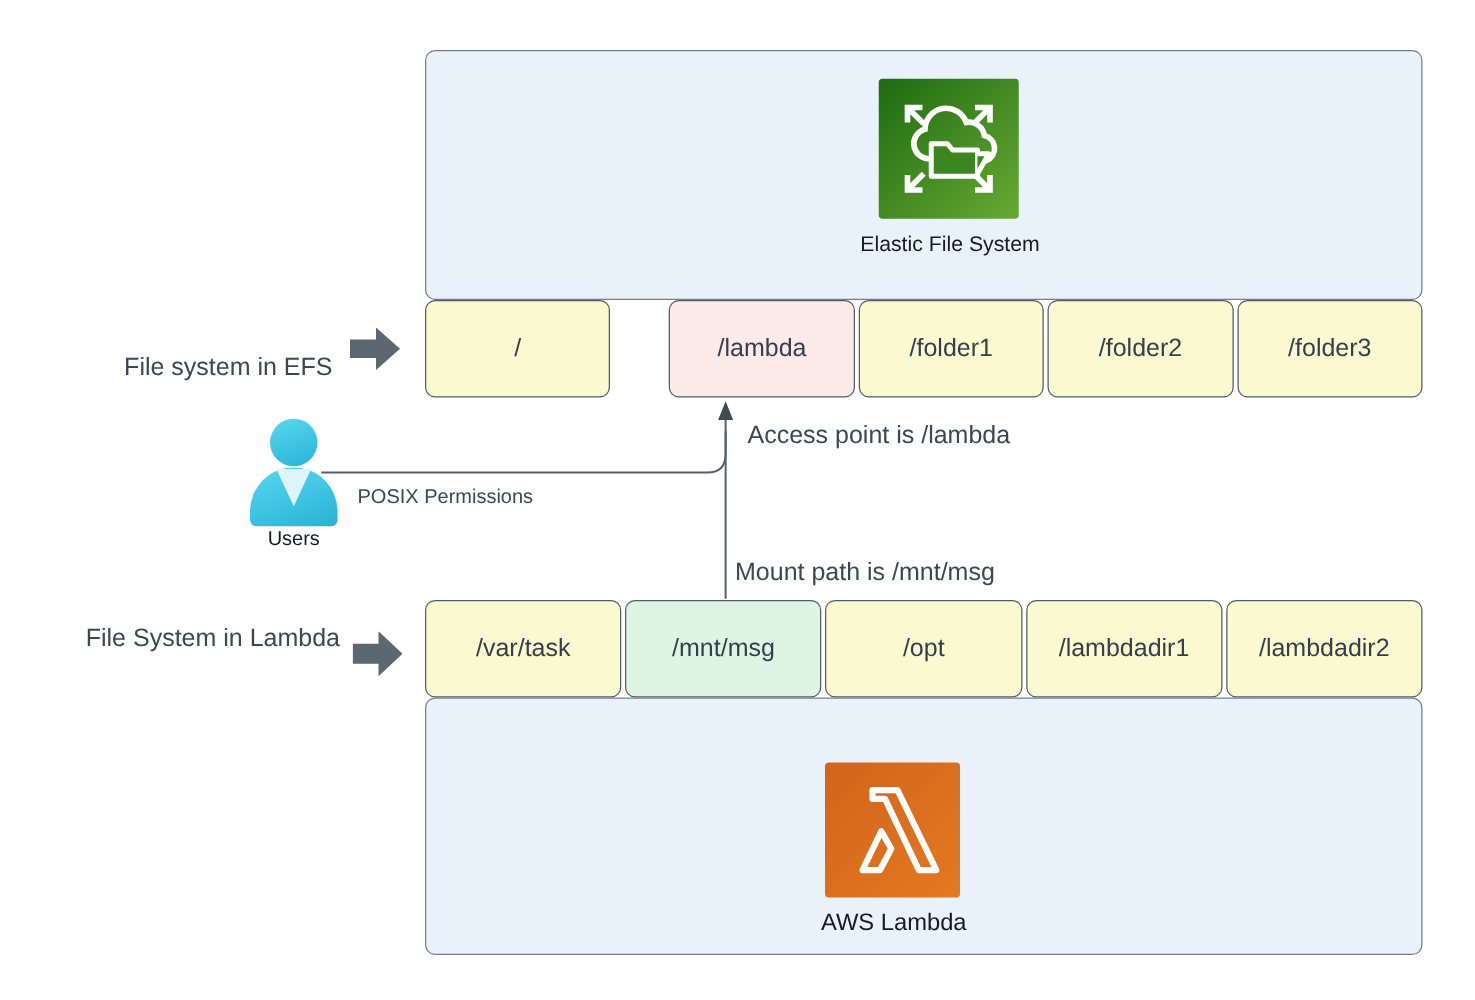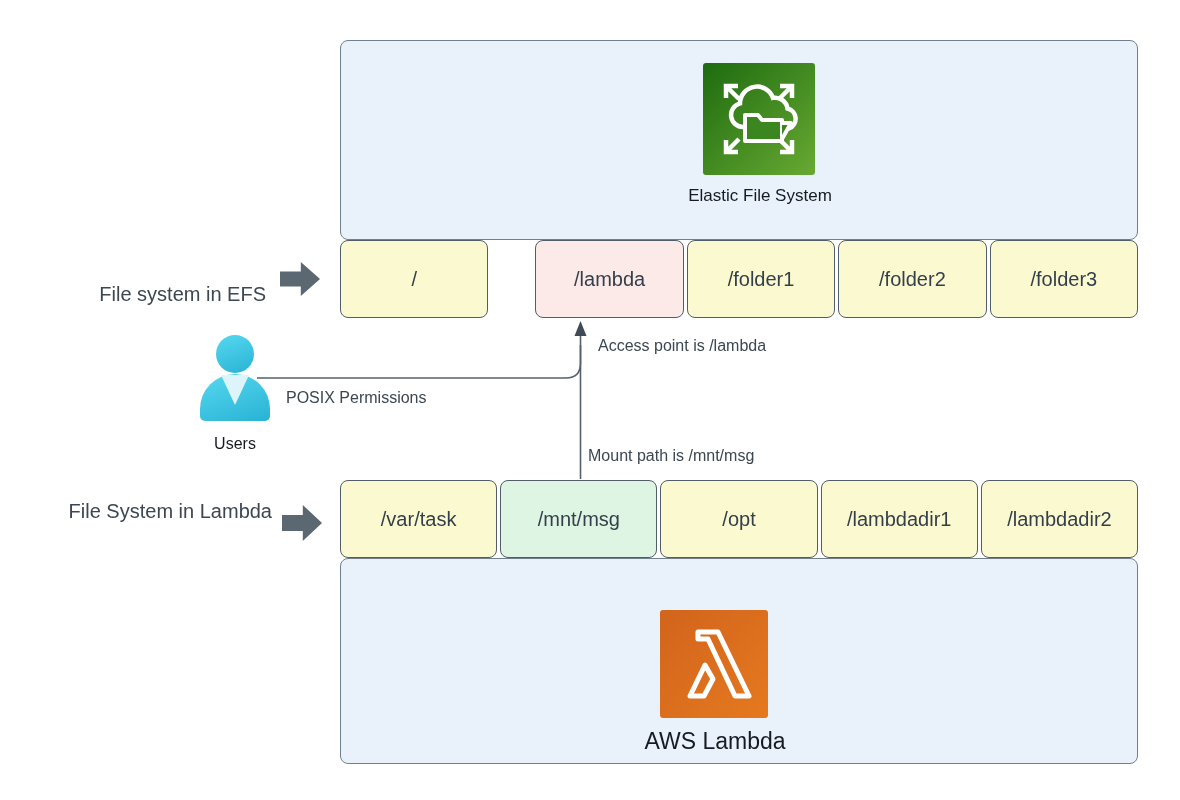--- a/index.html
+++ b/index.html
@@ -18,42 +18,42 @@
              border:1px solid var(--container-border);border-radius:8px;box-sizing:border-box;}
   .efs-container{left:340px;top:40px;width:798px;height:200px;}
   .lambda-container{left:340px;top:558px;width:798px;height:206px;}
   .aws-icon{position:absolute;display:block;}
   .efs-icon{left:703px;top:63px;width:112px;height:112px;border-radius:3px;
             background:linear-gradient(135deg,var(--efs-dark),var(--efs-light));}
   .lambda-icon{left:660px;top:610px;width:108px;height:108px;border-radius:3px;
                background:linear-gradient(135deg,var(--lambda-dark),var(--lambda-light));}
   .icon-caption{position:absolute;text-align:center;color:var(--text-dark);}
   .efs-caption{left:640px;top:186px;width:240px;font-size:17px;}
-  .lambda-caption{left:590px;top:728px;width:250px;font-size:23px;}
+  .lambda-caption{left:590px;top:728px;width:250px;font-size:19px;}
   .fs-row{position:absolute;left:340px;width:798px;height:78px;display:flex;gap:3px;}
   .row-top{top:240px;}
   .row-bottom{top:480px;}
   .fs-box{flex:1;border:1px solid var(--box-border);border-radius:8px;box-sizing:border-box;
           display:flex;align-items:center;justify-content:center;
           font-size:20px;color:#343F4B;background:var(--yellow);}
   .fs-box.yellow{background:var(--yellow);}
   .fs-box.pink{background:var(--pink);margin-left:44px;}
   .fs-box.green{background:var(--green);}
   .row-label{position:absolute;left:0;text-align:right;font-size:20px;color:var(--text);}
   .efs-row-label{width:266px;top:252px;margin-top:31px;}
   .lambda-row-label{width:272px;top:500px;}
   .block-arrow{position:absolute;background:var(--arrow-gray);
                clip-path:polygon(0% 28%,52% 28%,52% 0%,100% 50%,52% 100%,52% 72%,0% 72%);}
   .block-arrow.a1{left:280px;top:262px;width:40px;height:34px;}
   .block-arrow.a2{left:282px;top:505px;width:40px;height:36px;}
-  .annotation{position:absolute;font-size:16px;color:var(--text);white-space:nowrap;}
+  .annotation{position:absolute;font-size:20px;color:var(--text);white-space:nowrap;}
   .access-label{left:598px;top:337px;}
   .mount-label{left:588px;top:447px;}
   .posix-label{left:286px;top:389px;font-size:16px;}
-  .users-label{position:absolute;left:200px;top:435px;width:70px;text-align:center;
+  .users-label{position:absolute;left:200px;top:423px;width:70px;text-align:center;
                font-size:16px;color:var(--text-dark);}
   .user-head{position:absolute;left:216px;top:335px;width:38px;height:38px;border-radius:50%;
              background:linear-gradient(160deg,var(--user-cyan-light),var(--user-cyan-dark));z-index:3;}
   .user-body{position:absolute;left:200px;top:374px;width:70px;height:47px;
              border-radius:35px 35px 5px 5px;
              background:linear-gradient(160deg,var(--user-cyan-light),var(--user-cyan-dark));z-index:1;}
   .user-collar{position:absolute;left:221px;top:375px;width:28px;height:30px;z-index:2;
                background:var(--collar);clip-path:polygon(0 0,100% 0,50% 100%);}
   svg.overlay{position:absolute;left:0;top:0;pointer-events:none;}
 </style>

